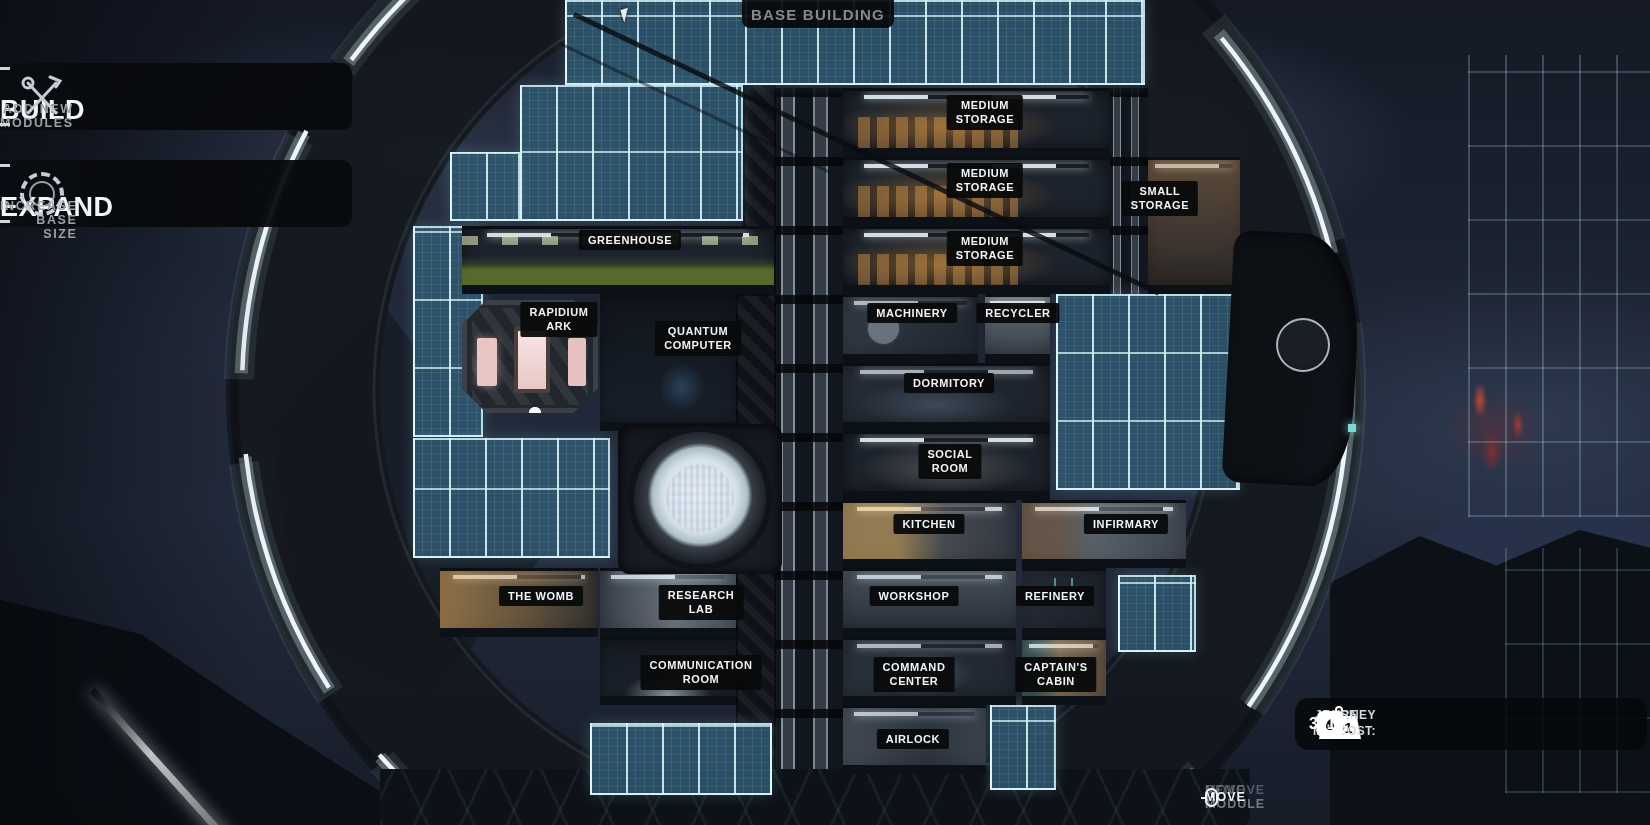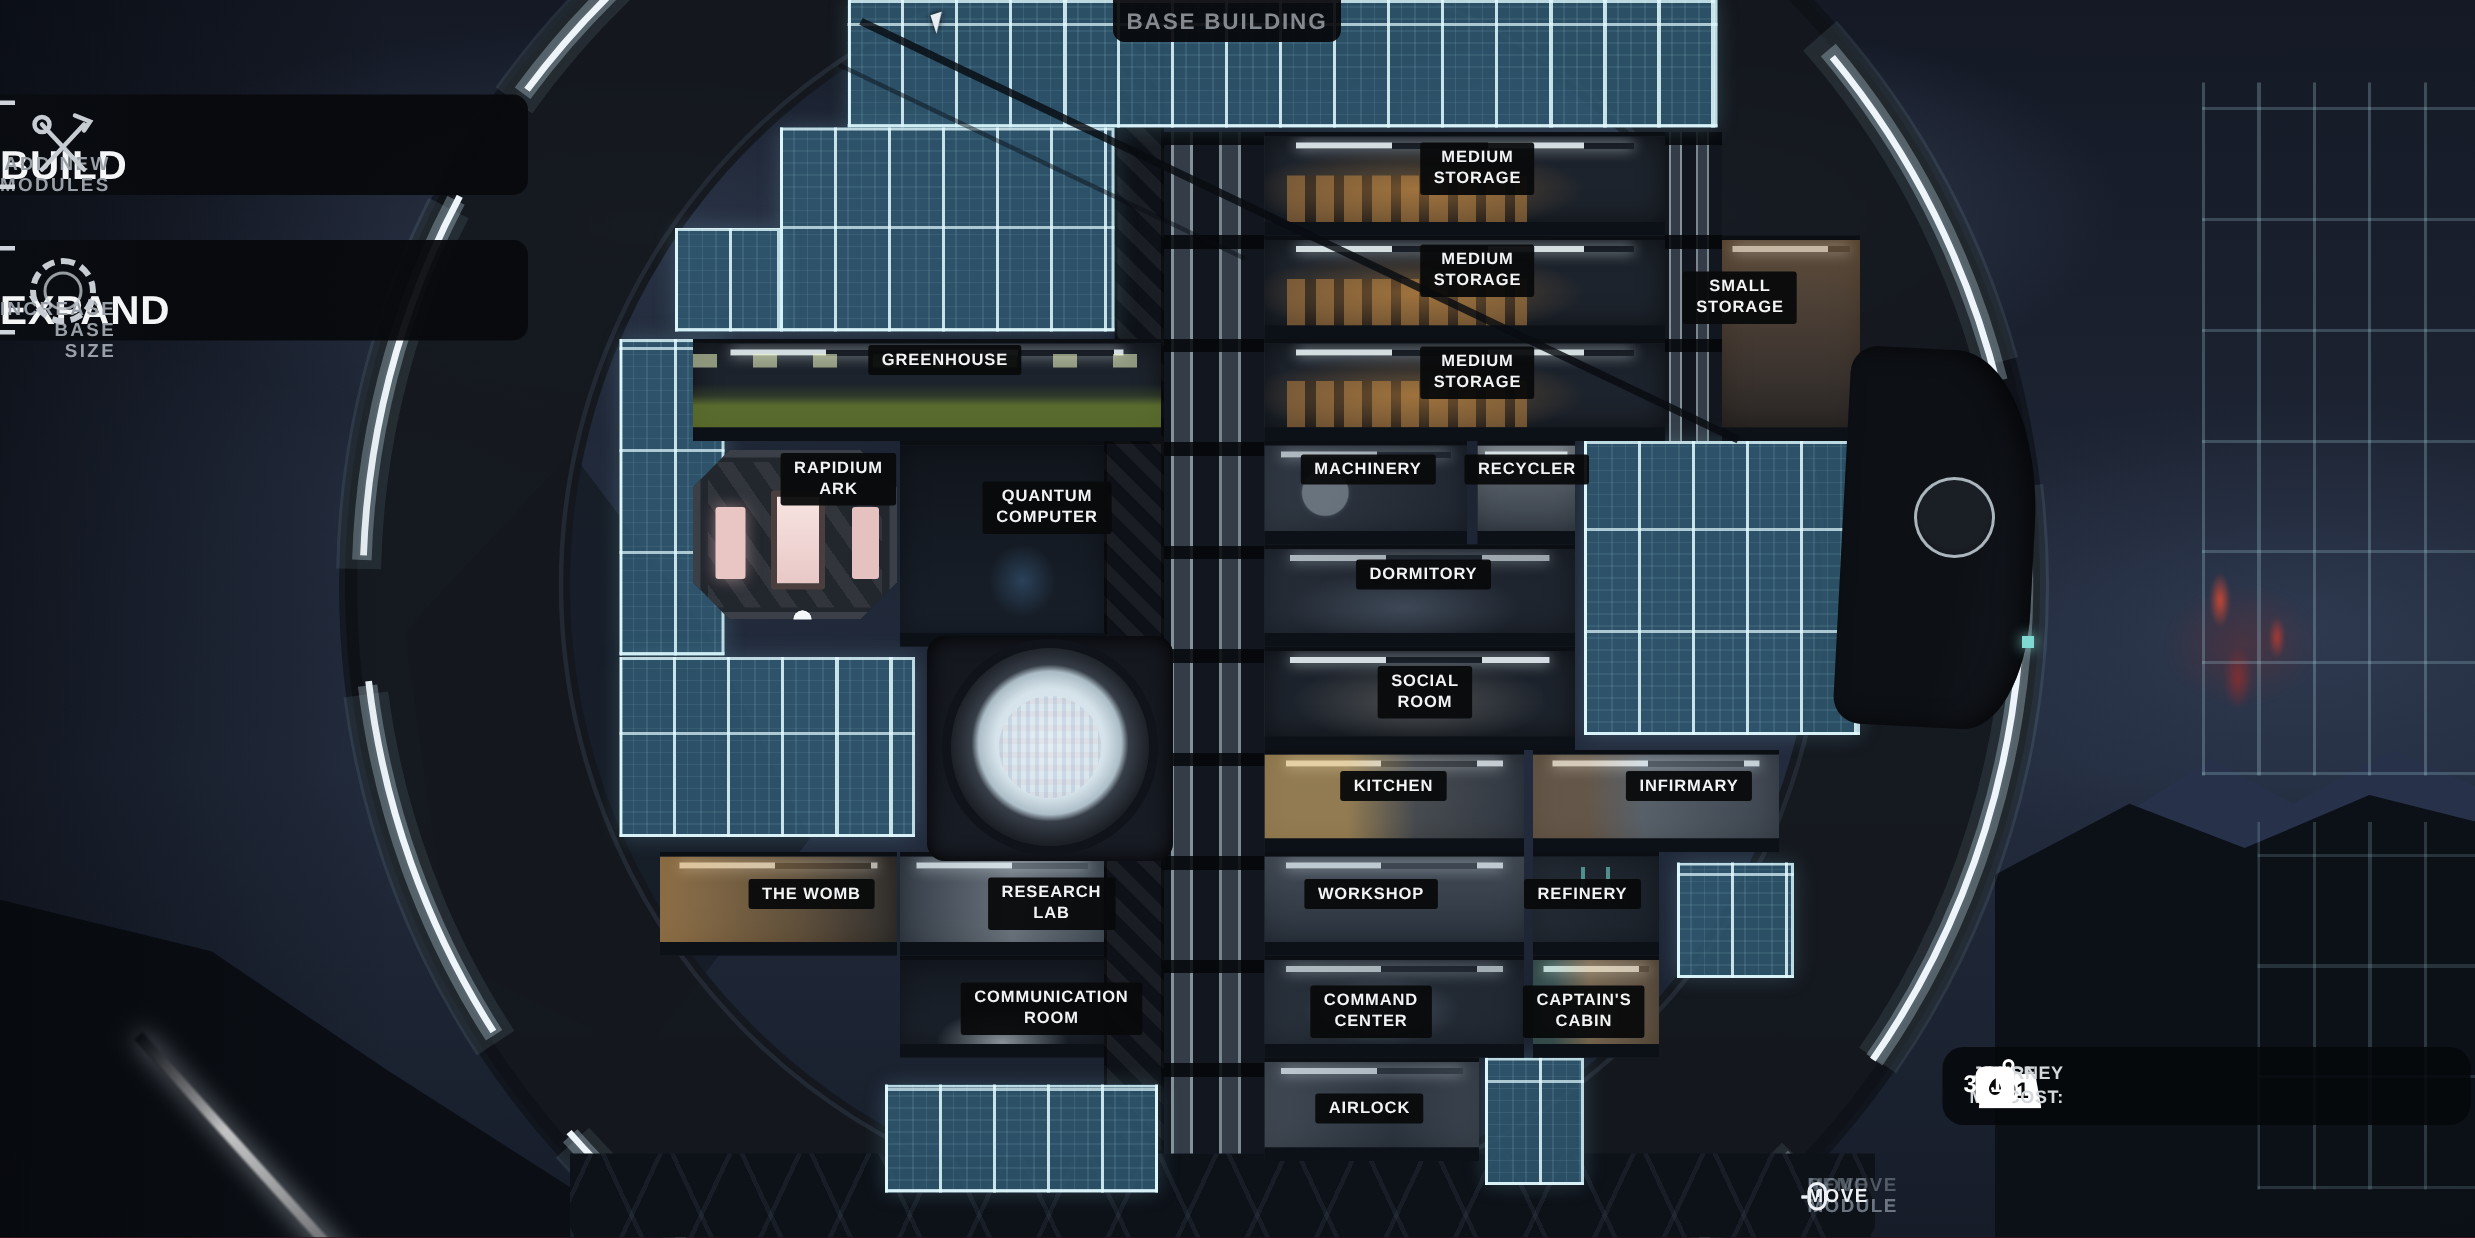--- a/index.html
+++ b/index.html
@@ -1,17 +1,17 @@
 <!DOCTYPE html>
 <html><head>
 <meta charset="utf-8">
 <style>
   html,body{margin:0;padding:0;background:#06080c;}
   body{font-family:"Liberation Sans","DejaVu Sans",sans-serif;}
-  #stage{position:relative;width:1650px;height:825px;overflow:hidden;background:#7f1d1d;}
+  #stage{position:relative;width:1650px;height:825px;overflow:hidden;background:#0f172a;}
   #stage *{position:absolute;box-sizing:border-box;}
 
   
   .sky{inset:0;background:
     radial-gradient(420px 180px at 1120px 140px, rgba(82,98,130,.50), transparent 70%),
     radial-gradient(520px 200px at 430px 150px, rgba(64,78,104,.45), transparent 70%),
     radial-gradient(480px 220px at 1530px 420px, rgba(58,72,100,.55), transparent 70%),
     radial-gradient(600px 260px at 260px 330px, rgba(46,58,80,.40), transparent 70%),
     linear-gradient(180deg,#141925 0%,#1d2433 40%,#232c3e 62%,#161c28 100%);}
   .mtn{background:#0b0f15;}

